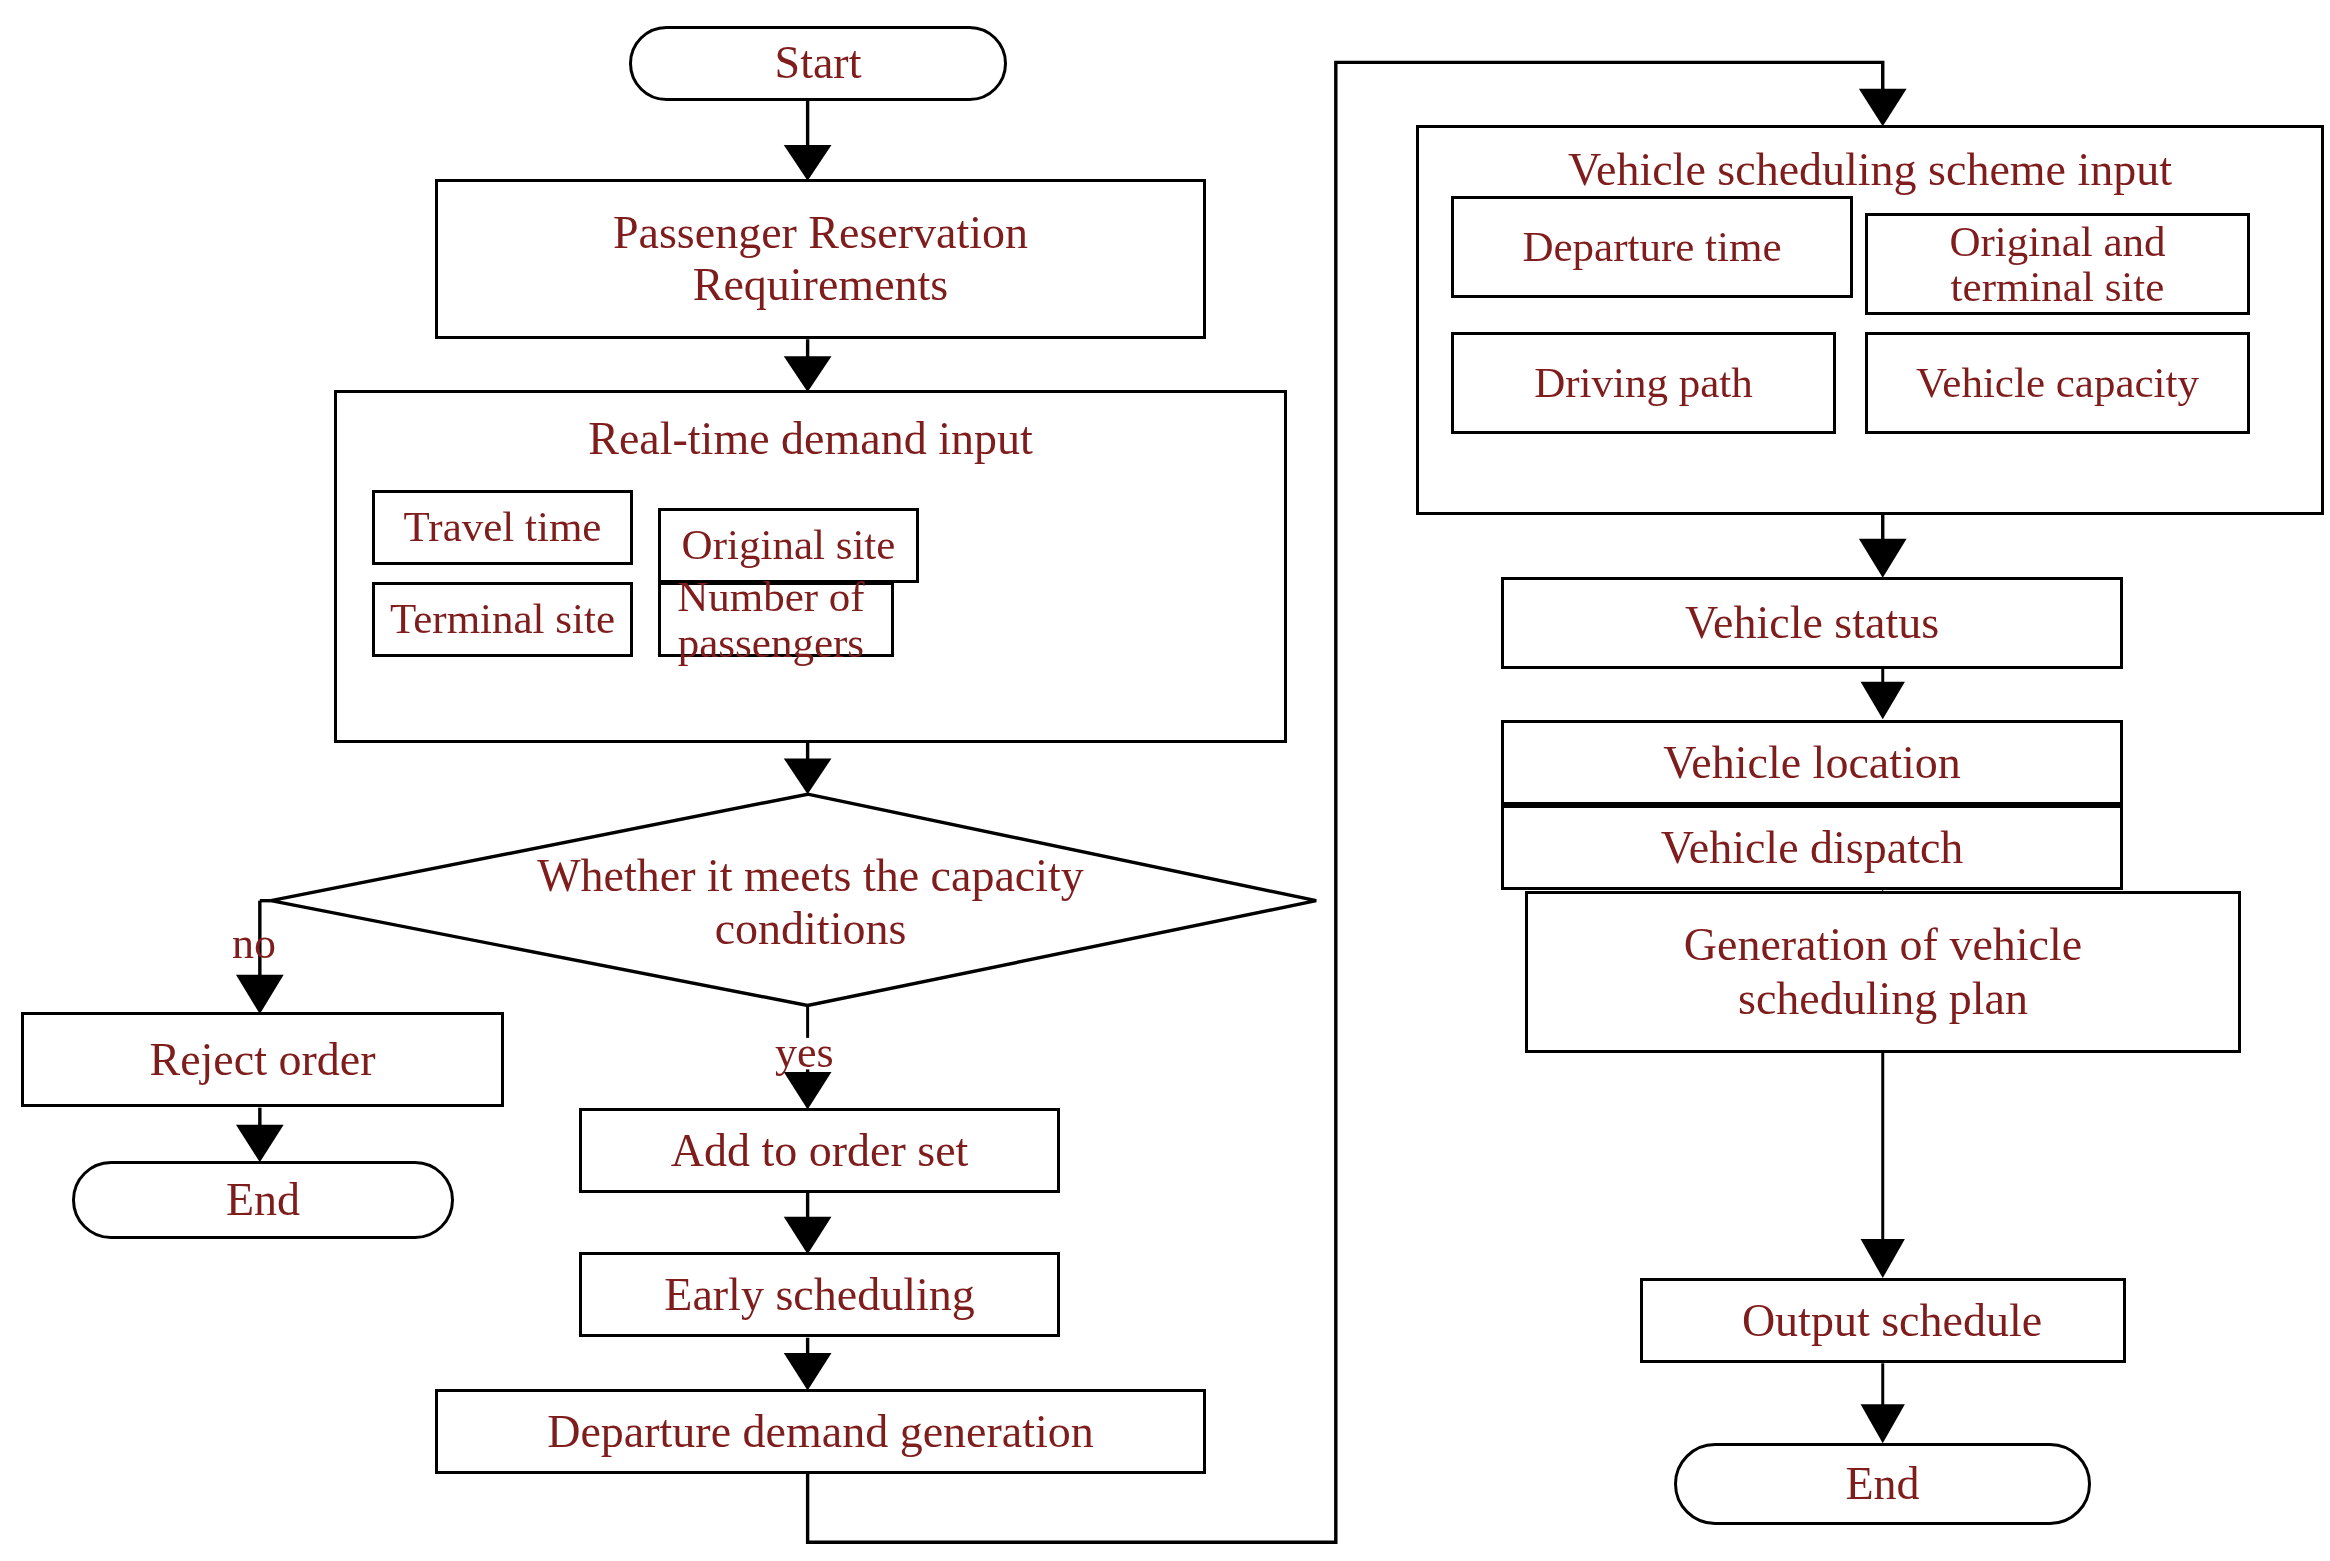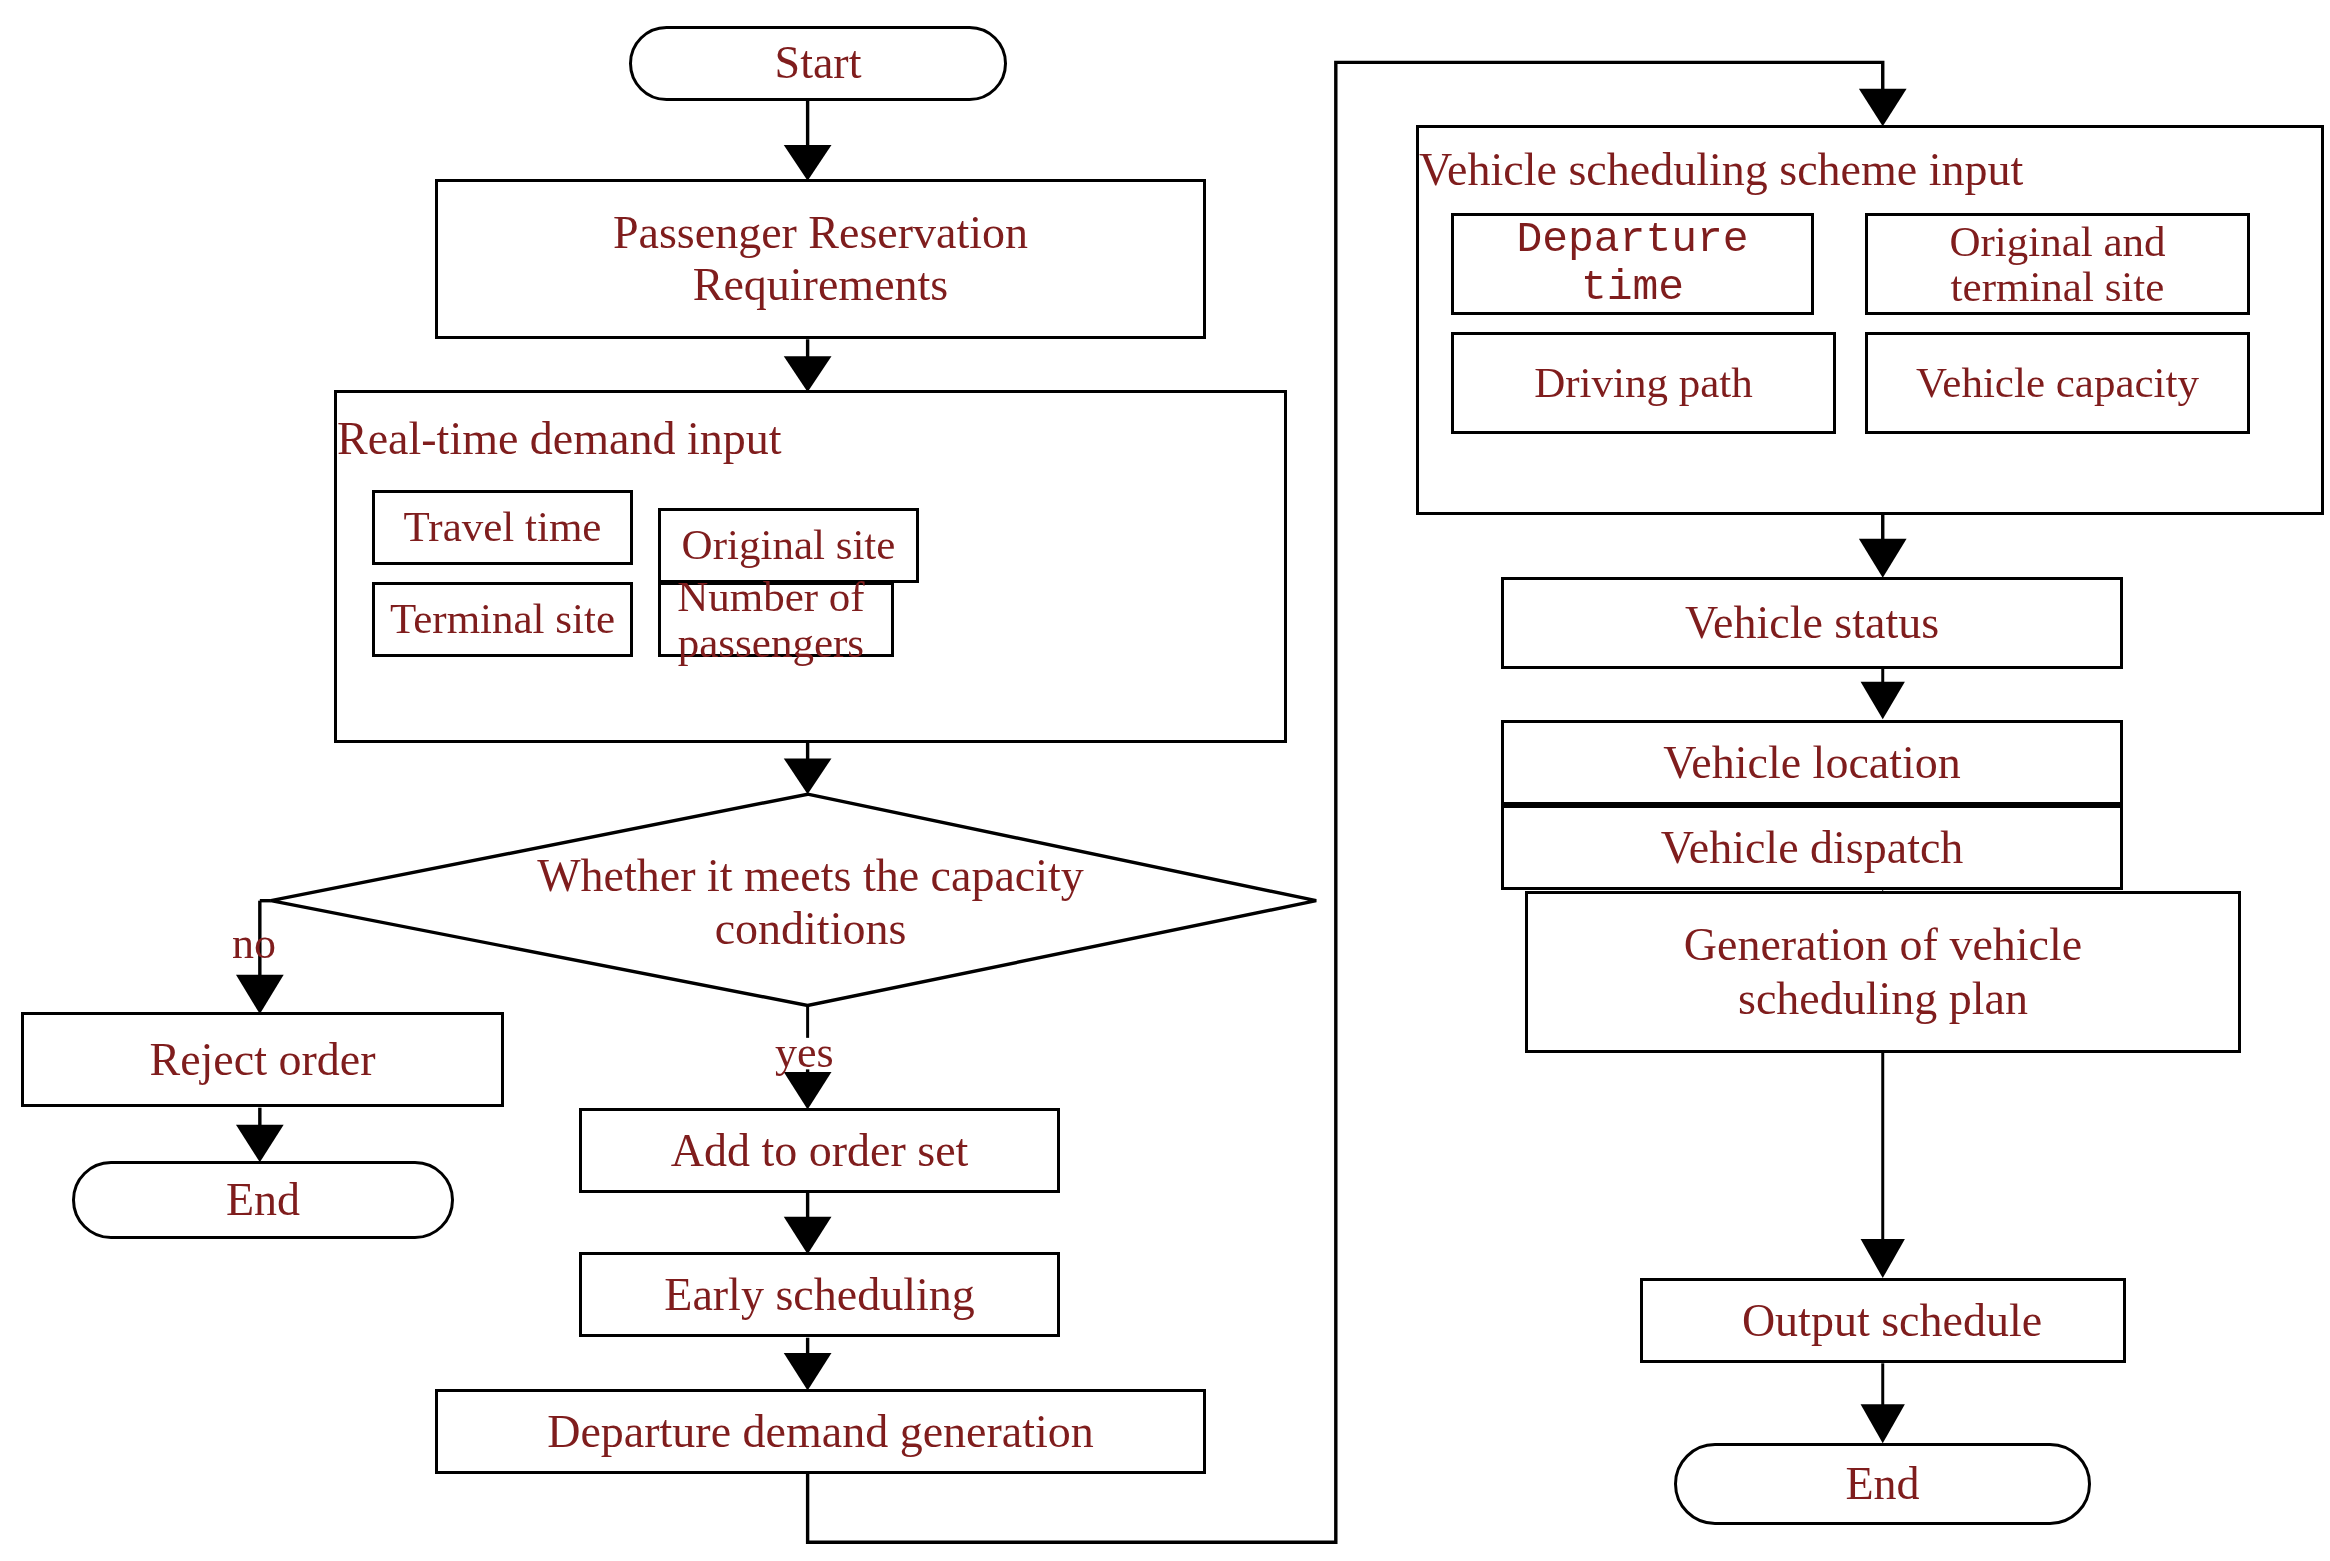--- a/index.html
+++ b/index.html
@@ -2,21 +2,21 @@
 <html style="font-size:13.6px"><head>
 <meta charset="utf-8">
 <style>
   html,body{margin:0;padding:0;background:#fff;}
   #stage{position:relative;width:2330px;height:1562px;background:#fff;
          font-family:"Liberation Serif","DejaVu Serif",serif;color:#7f1d1d;overflow:hidden;}
   .node{position:absolute;box-sizing:border-box;display:flex;align-items:center;
         justify-content:center;text-align:center;line-height:1.12;}
   .rect{border:3.4px solid #000;background:#fff;}
   .group{border:3.4px solid #000;background:#fff;display:block;}
-  .grp-title{position:absolute;left:0;right:0;}
+  .grp-title{position:absolute;left:0;right:0;text-align:center;}
   .term{border:3.4px solid #000;background:#fff;}
   .lbl{position:absolute;white-space:nowrap;}
   .diamond-text{position:absolute;text-align:center;white-space:pre-line;}
   svg.wires{position:absolute;left:0;top:0;width:2330px;height:1562px;overflow:visible;}
   .ln{stroke:#000;stroke-width:4;fill:none;}
   .ln-thin{stroke:#000;stroke-width:3.5;fill:none;}
   .ahead{fill:#000;}
   .dia{fill:#fff;stroke:#000;stroke-width:4;}
 </style>
 </head>
@@ -154,21 +154,21 @@
   <div class="node rect" style="left:435px;top:1389px;width:771px;height:85px;font-size:46px;">
     <span>Departure demand generation</span>
   </div>
 
   <div class="node rect" style="left:579px;top:1252px;width:481px;height:85px;font-size:46px;">
     <span>Early scheduling</span>
   </div>
 
   <div class="group" style="position:absolute;left:1416px;top:125px;width:902px;height:384px;">
     <div class="grp-title" style="top:15.3px;font-size:46px;">Vehicle scheduling scheme input</div>
-    <div class="node rect" style="left:32px;top:85px;width:363px;height:102px;font-size:43px;font-family:Liberation Mono, monospace;">
+    <div class="node rect" style="left:32px;top:68px;width:402px;height:102px;font-size:43px;">
       <span>Departure time</span>
     </div>
     <div class="node rect" style="left:446px;top:85px;width:385px;height:102px;font-size:43px;white-space:pre-line;line-height:1.05;">
       <span>Original and
 terminal site</span>
     </div>
     <div class="node rect" style="left:32px;top:204px;width:385px;height:102px;font-size:43px;">
       <span>Driving path</span>
     </div>
     <div class="node rect" style="left:446px;top:204px;width:385px;height:102px;font-size:43px;">

